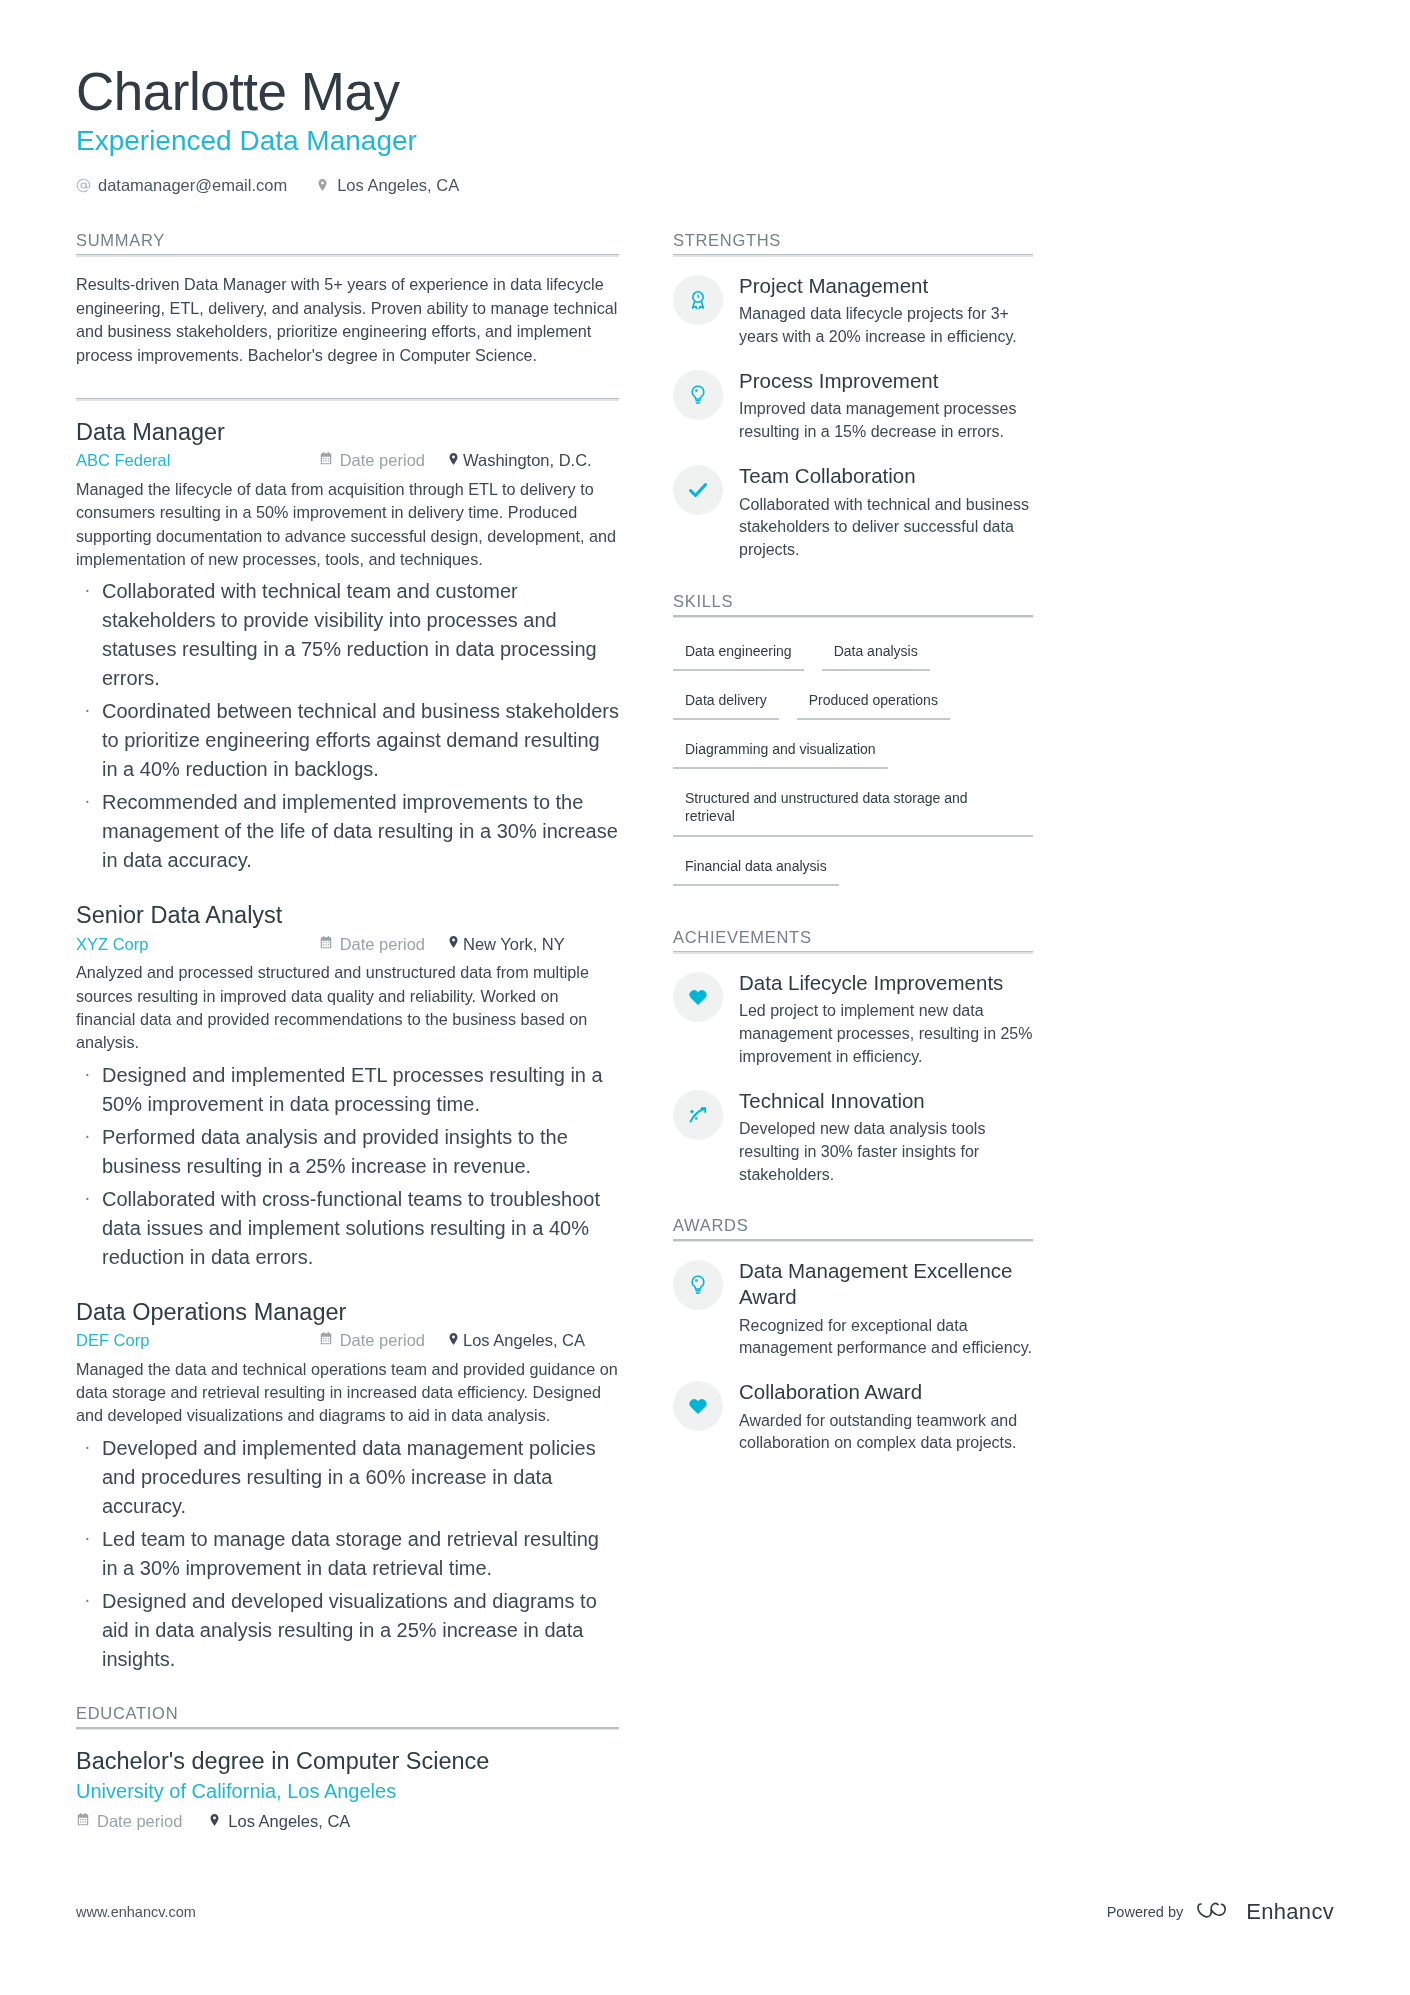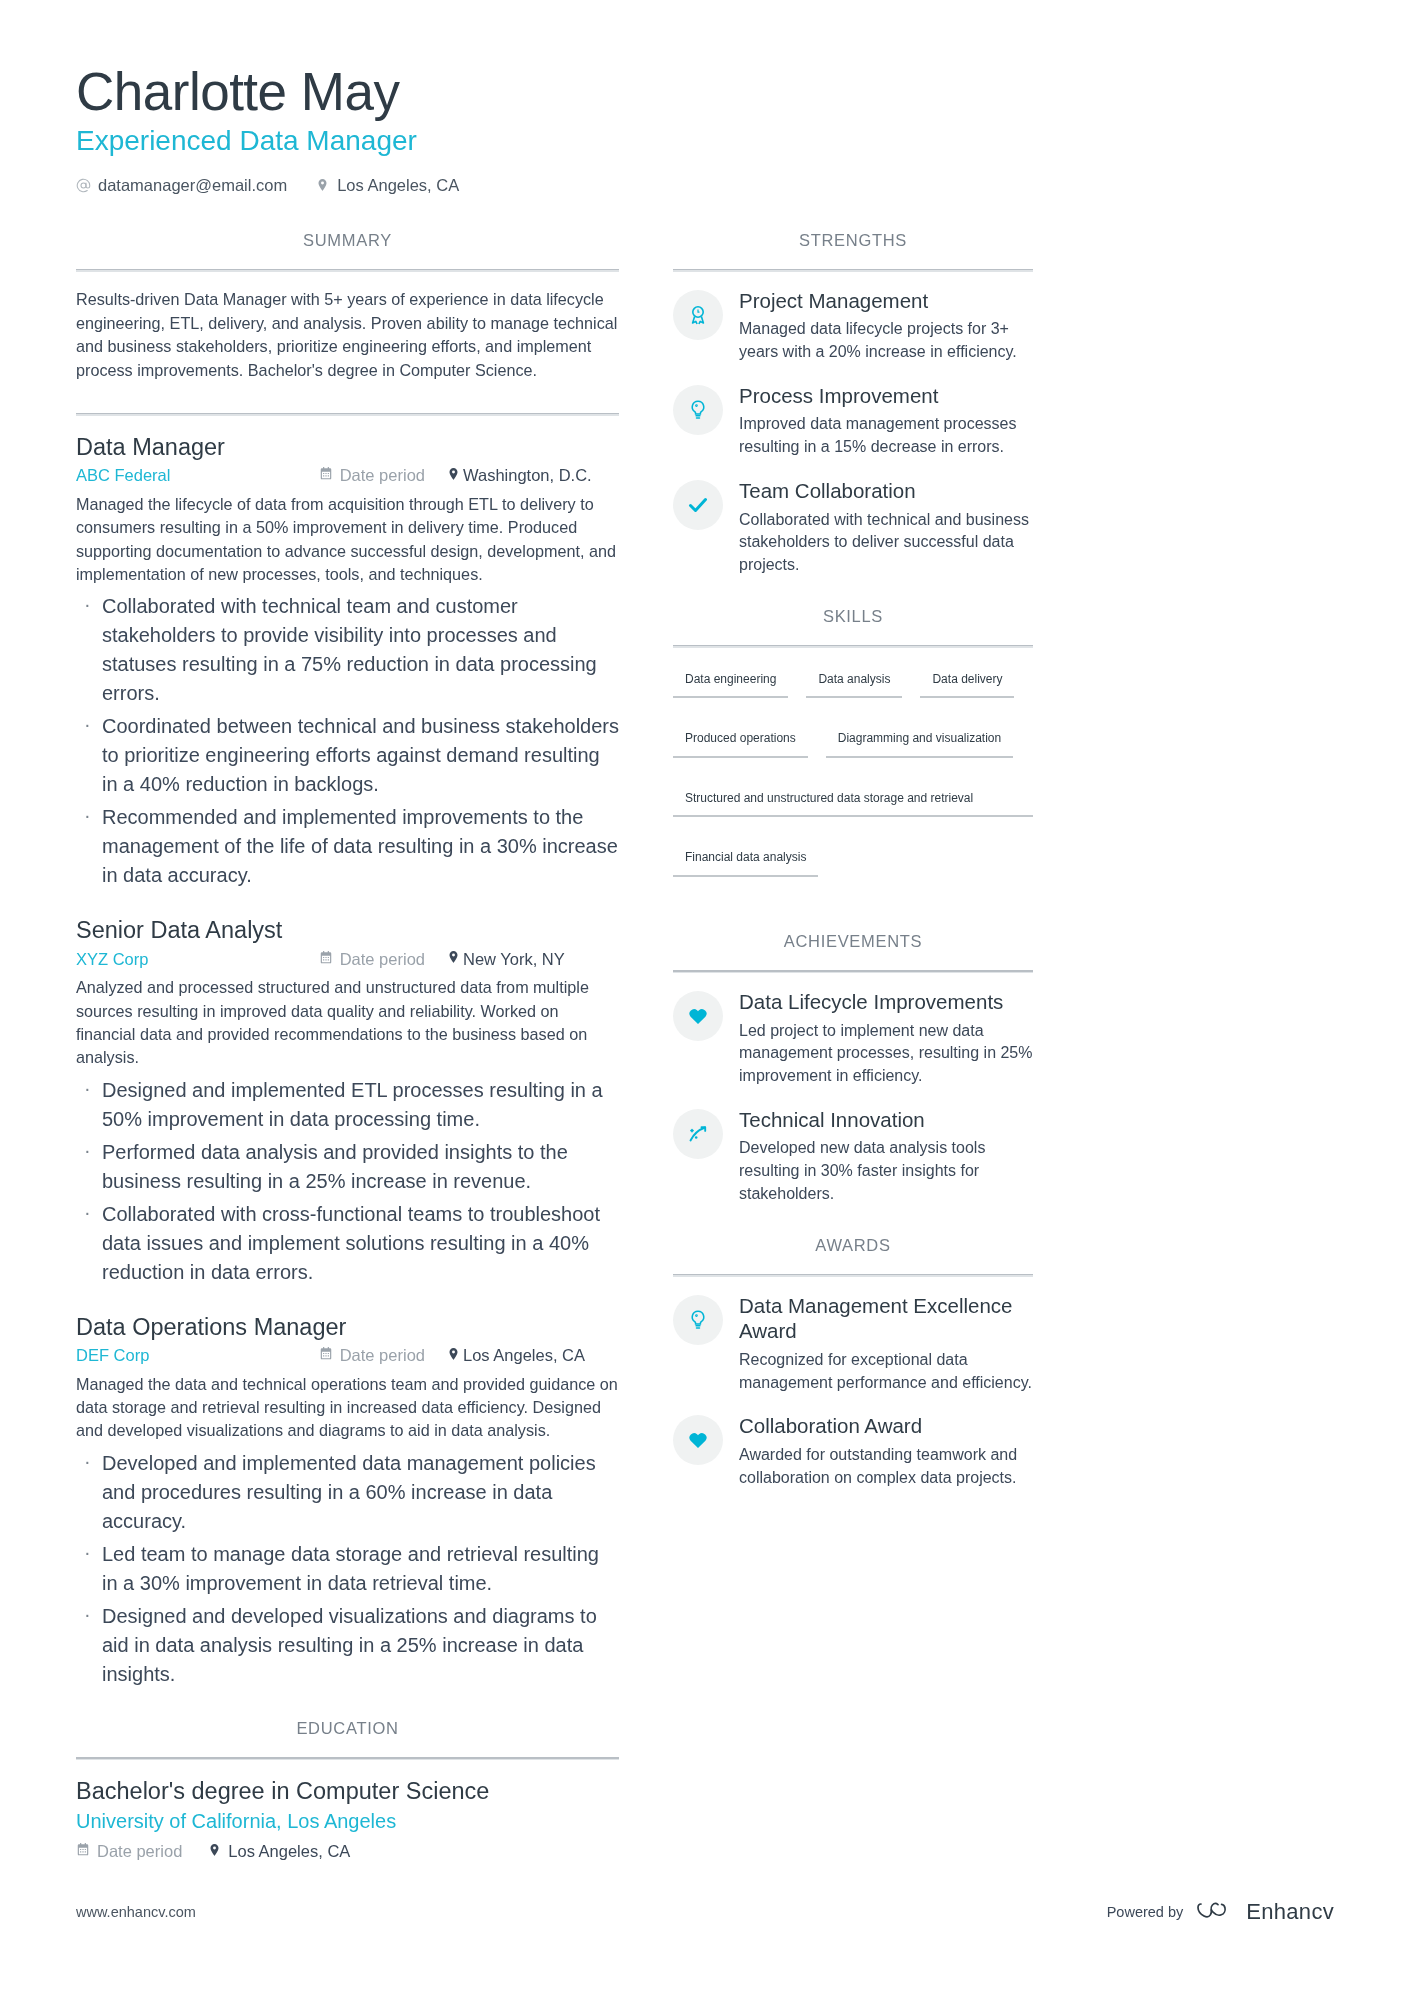--- a/index.html
+++ b/index.html
@@ -52,22 +52,21 @@
   .col-right { width: 360px; flex: none; }
 
   
   .sec { margin-top: 30px; }
   .sec-first { margin-top: 22px; }
   .sec-title {
     font-size: 16.5px;
     letter-spacing: 0.7px;
     color: #77808a;
     font-weight: 400;
-    padding-bottom: 19px;
-    text-align: center;
+    padding-bottom: 4px;
   }
   .sec-rule {
     height: 3px;
     background: linear-gradient(to bottom, #b9bfc5 0%, #b9bfc5 50%, #dfe3e6 50%, #dfe3e6 100%);
     margin-bottom: 16px;
   }
 
   
   .summary-text {
     font-size: 16.2px;
@@ -156,25 +155,25 @@
   }
   .icard-desc {
     font-size: 16px;
     line-height: 1.42;
     color: #3c4858;
   }
 
   
   .skills-wrap { display: flex; flex-wrap: wrap; gap: 0 18px; }
   .skill {
-    font-size: 12px;
+    font-size: 14px;
     color: #2f3b45;
     padding: 8px 12px 9px 12px;
     border-bottom: 2px solid #c3c8cc;
-    margin-bottom: 25px;
+    margin-bottom: 12px;
     line-height: 1.3;
     display: inline-block;
   }
   .skill-wide { width: 100%; }
 
   
   .footer {
     position: absolute;
     left: 76px;
     right: 76px;

